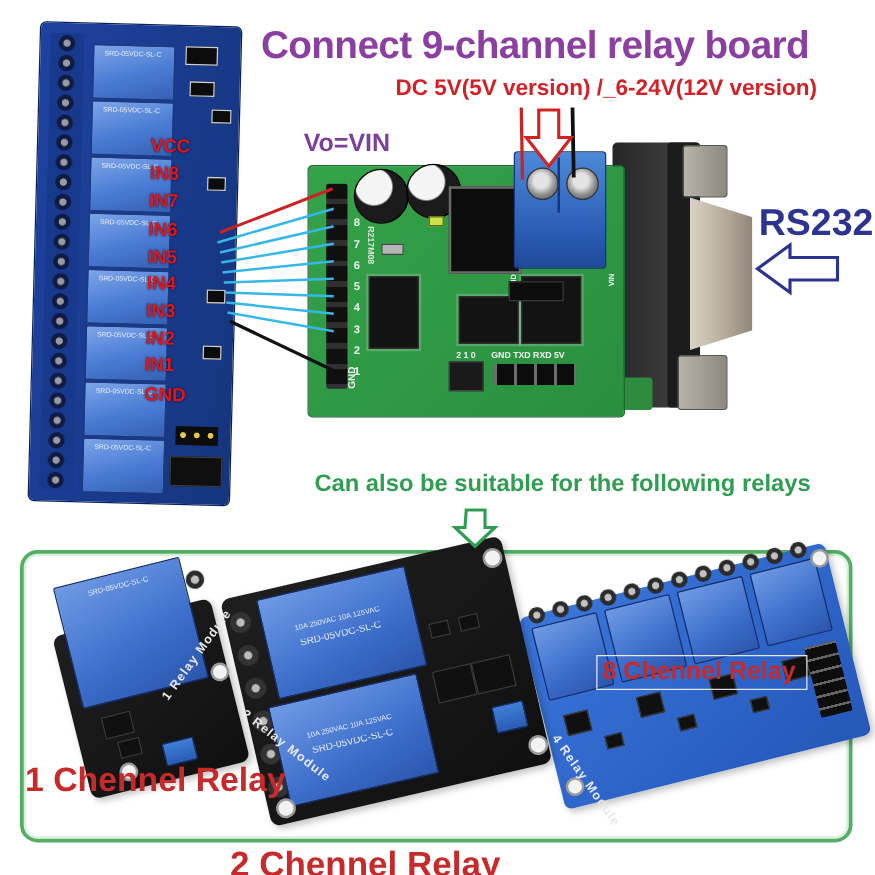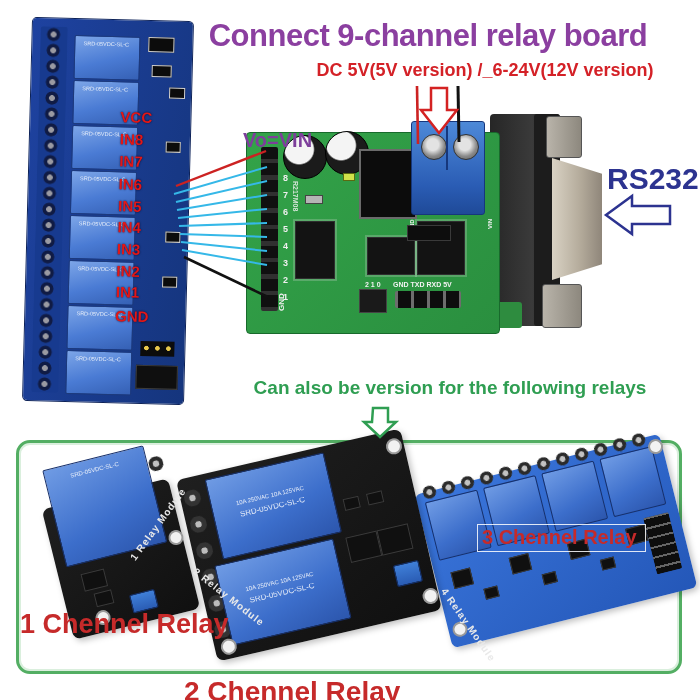--- a/index.html
+++ b/index.html
@@ -4,21 +4,21 @@
 <style>
   html,body{margin:0;padding:0;}
   body{width:700px;height:700px;background:#fff;position:relative;overflow:hidden;
        font-family:"Liberation Sans",sans-serif;}
   .abs{position:absolute;}
   
   #title{left:178px;top:18px;width:500px;text-align:center;font-size:31px;font-weight:bold;
          color:#8b3fa0;letter-spacing:-0.5px;z-index:50;}
   #powernote{left:300px;top:60px;width:370px;text-align:center;font-size:18px;font-weight:bold;
          color:#d42127;z-index:50;}
-  #vinnote{left:243px;top:104px;font-size:20px;font-weight:bold;color:#7d3f9b;z-index:50;margin-top:25px;}
+  #vinnote{left:243px;top:104px;font-size:20px;font-weight:bold;color:#7d3f9b;z-index:50;}
   
   #leftboard{left:28px;top:20px;width:160px;height:382px;z-index:10;transform:rotate(1.5deg);
      background:linear-gradient(100deg,#1e42a0,#15357d);border-radius:4px;box-shadow:0 0 0 1px #0d2258;}
   #lterm{left:8px;top:8px;width:27px;height:366px;background-color:#173a8f;
      background-image:radial-gradient(circle 7px at 13px 8px,#9a9aa2 0 2.6px,#101b44 3.2px 6.2px,rgba(0,0,0,0) 6.8px);
      background-size:27px 15.9px;border-radius:3px;}
   .lrelay{left:42px;width:64px;height:42px;background:linear-gradient(165deg,#7da6e8,#4a7bd4 55%,#3560b4);
      border:1px solid #1d3a7c;border-radius:2px;}
   .mk{position:absolute;left:2px;top:4px;width:58px;font-style:normal;font-size:5.5px;line-height:6px;
      color:rgba(255,255,255,.85);text-align:center;overflow:hidden;}
@@ -156,21 +156,21 @@
 <div class="abs" id="db9">
   <div class="abs" id="db9rear"></div>
   <div class="abs" style="left:44px;top:8px;width:26px;height:212px;background:#1c1c1c;border-radius:3px"></div>
   <div class="abs" id="db9shell"></div>
   <div class="abs standoff" style="left:56px;top:10px;width:34px;height:40px"></div>
   <div class="abs standoff" style="left:52px;top:178px;width:38px;height:42px"></div>
   <div class="abs" style="left:2px;top:196px;width:30px;height:26px;background:#2e8c3f;border-radius:3px"></div>
 </div>
 <div class="abs" id="rs232">RS232</div>
 
-<div class="abs" id="midnote">Can also be version for the following relays</div>
+<div class="abs" id="midnote">Can also be suitable for the following relays</div>
 
 <div class="abs" id="panel"></div>
 
 <div class="abs blackpcb" style="left:56px;top:492px;width:130px;height:134px;transform:rotate(-14deg);z-index:20">
   <div class="abs" style="left:58px;top:-26px;width:72px;height:18px;background-image:radial-gradient(circle 8px at 12px 9px,#c2c2c2 0 3px,#2b2b2b 3.6px 7px,rgba(0,0,0,0) 7.6px);background-size:26px 18px;background-repeat:repeat-x"></div>
   <div class="abs brelay" style="left:10px;top:-38px;width:102px;height:98px">
     <i class="mk" style="font-size:6px;top:8px;width:96px">SRD-05VDC-SL-C</i>
   </div>
   <div class="abs hole" style="left:116px;top:52px;width:11px;height:11px"></div>
   <div class="abs hole" style="left:26px;top:112px;width:11px;height:11px"></div>
@@ -215,21 +215,21 @@
   <div class="abs opto" style="left:104px;top:108px;width:12px;height:9px"></div>
   <div class="abs opto" style="left:164px;top:108px;width:12px;height:9px"></div>
   <div class="abs" style="left:216px;top:78px;width:26px;height:58px;background:#0d0d0d;background-image:repeating-linear-gradient(180deg,rgba(160,160,160,.6) 0 2px,rgba(0,0,0,0) 2px 10px);border-radius:2px"></div>
   <div class="abs hole" style="left:4px;top:134px;width:11px;height:11px"></div>
   <div class="abs hole" style="left:238px;top:4px;width:11px;height:11px"></div>
 </div>
 <span class="abs silk" style="left:448px;top:586px;transform:rotate(55deg);transform-origin:left top">4 Relay Module</span>
 
 <span class="abs redlabel" style="left:20px;top:609px;font-size:27px">1 Chennel Relay</span>
 <span class="abs redlabel" style="left:184px;top:676px;font-size:28px">2 Chennel Relay</span>
-<span class="abs redlabel" style="left:477px;top:524px;font-size:20px;border:1px solid rgba(255,255,255,.85);padding:1px 8px 2px 4px">3 Chennel Relay</span>
+<span class="abs redlabel" style="left:477px;top:524px;font-size:20px;border:1px solid rgba(255,255,255,.85);padding:1px 8px 2px 4px">8 Chennel Relay</span>
 
 <svg width="700" height="700" viewBox="0 0 700 700">
 
   <line x1="176" y1="186" x2="266" y2="151" stroke="#cc2222" stroke-width="2.4"></line>
   <line x1="174" y1="194" x2="267" y2="167" stroke="#35b8e8" stroke-width="2"></line>
   <line x1="176" y1="202" x2="267" y2="181" stroke="#35b8e8" stroke-width="2"></line>
   <line x1="177" y1="210" x2="267" y2="195" stroke="#35b8e8" stroke-width="2"></line>
   <line x1="178" y1="218" x2="267" y2="209" stroke="#35b8e8" stroke-width="2"></line>
   <line x1="179" y1="226" x2="267" y2="223" stroke="#35b8e8" stroke-width="2"></line>
   <line x1="180" y1="234" x2="267" y2="237" stroke="#35b8e8" stroke-width="2"></line>

